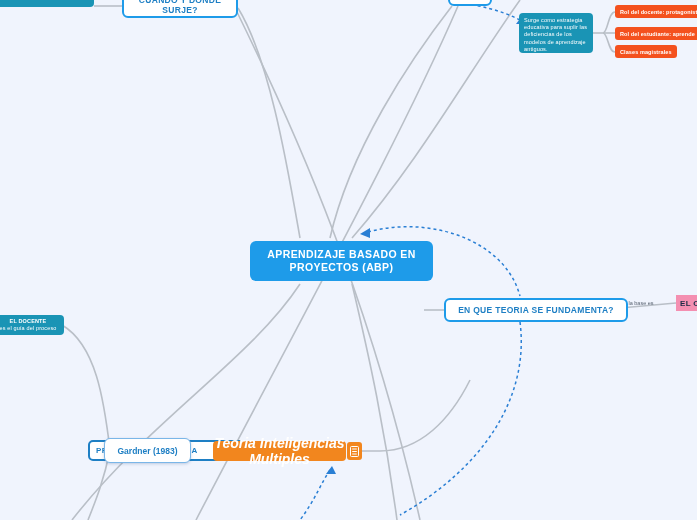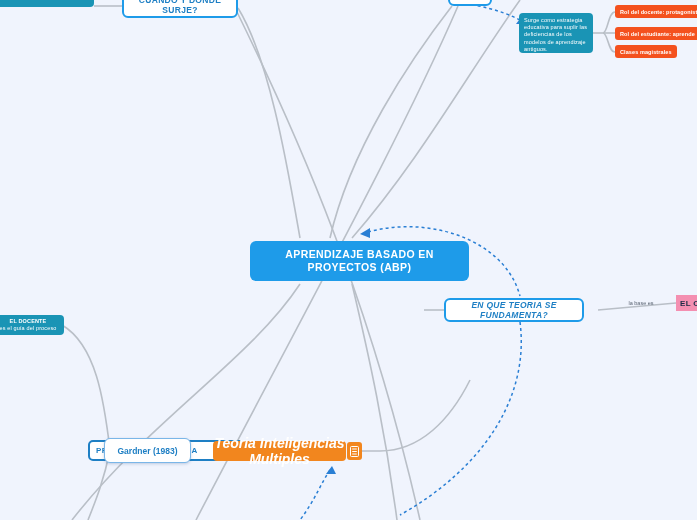--- a/index.html
+++ b/index.html
@@ -8,36 +8,36 @@
     background:#f0f4fd;
     font-family:"Liberation Sans", sans-serif;
     overflow:hidden;
     position:relative;
   }
   #canvas{position:absolute;left:0;top:0;width:697px;height:520px;}
   .node{position:absolute;box-sizing:border-box;}
 
   
   .central{
-    left:250px;top:241px;width:219px;height:40px;
+    left:250px;top:241px;width:183px;height:40px;
     background:#1e9be9;border-radius:6px;
     color:#ffffff;font-size:10.5px;font-weight:bold;
     letter-spacing:.4px;line-height:13px;
     display:flex;align-items:center;justify-content:center;text-align:center;
   }
 
   
   .qnode{
     background:#ffffff;border:2px solid #1e9be9;border-radius:6px;
     color:#1e7fc4;font-weight:bold;font-size:8.5px;letter-spacing:.3px;
     display:flex;align-items:center;justify-content:center;text-align:center;
     padding:0 8px;
   }
   #q-cuando{left:122px;top:-8px;width:116px;height:26px;}
-  #q-teoria{left:444px;top:298px;width:140px;height:24px;font-style:italic;}
+  #q-teoria{left:444px;top:298px;width:184px;height:24px;}
   #q-top-stub{left:448px;top:-14px;width:44px;height:20px;}
 
   
   .teal{
     background:#1a94b5;color:#ffffff;border-radius:4px;
     font-size:5.5px;line-height:7.2px;letter-spacing:.15px;
   }
   #teal-top{
     left:-8px;top:-9px;width:102px;height:16px;
     display:flex;align-items:center;justify-content:center;

